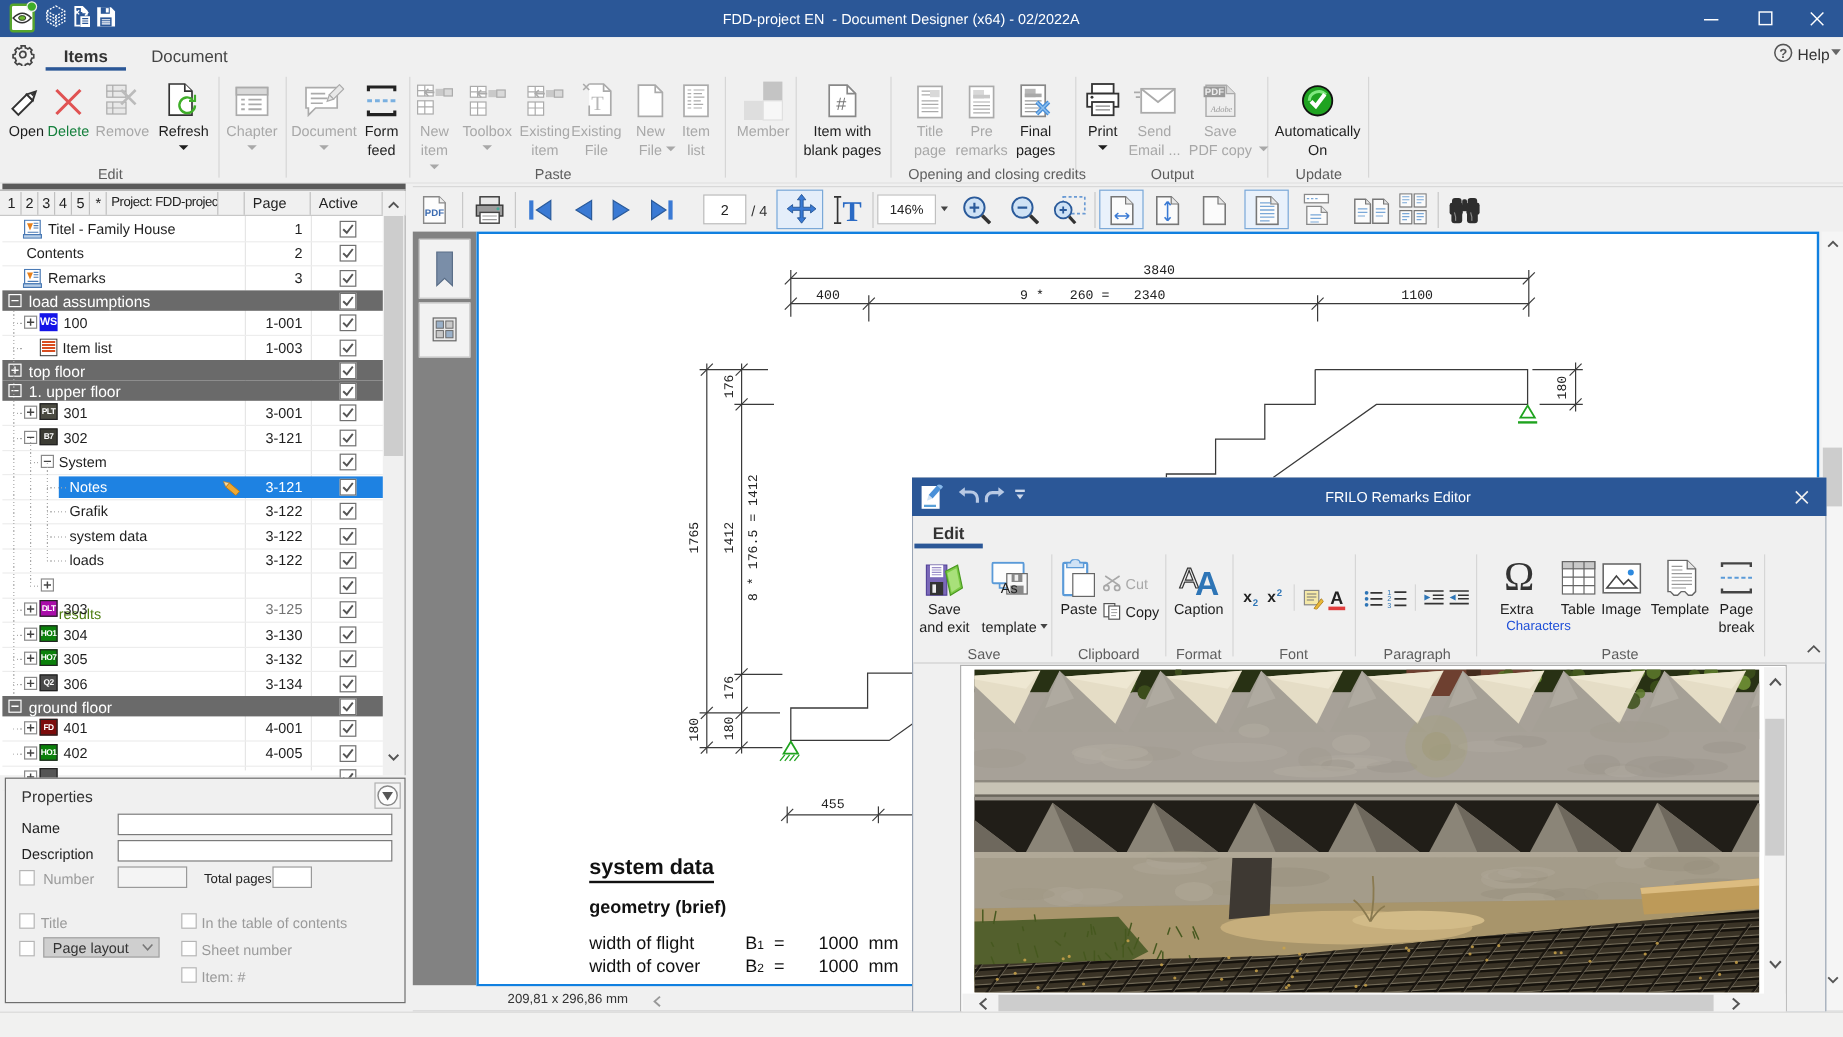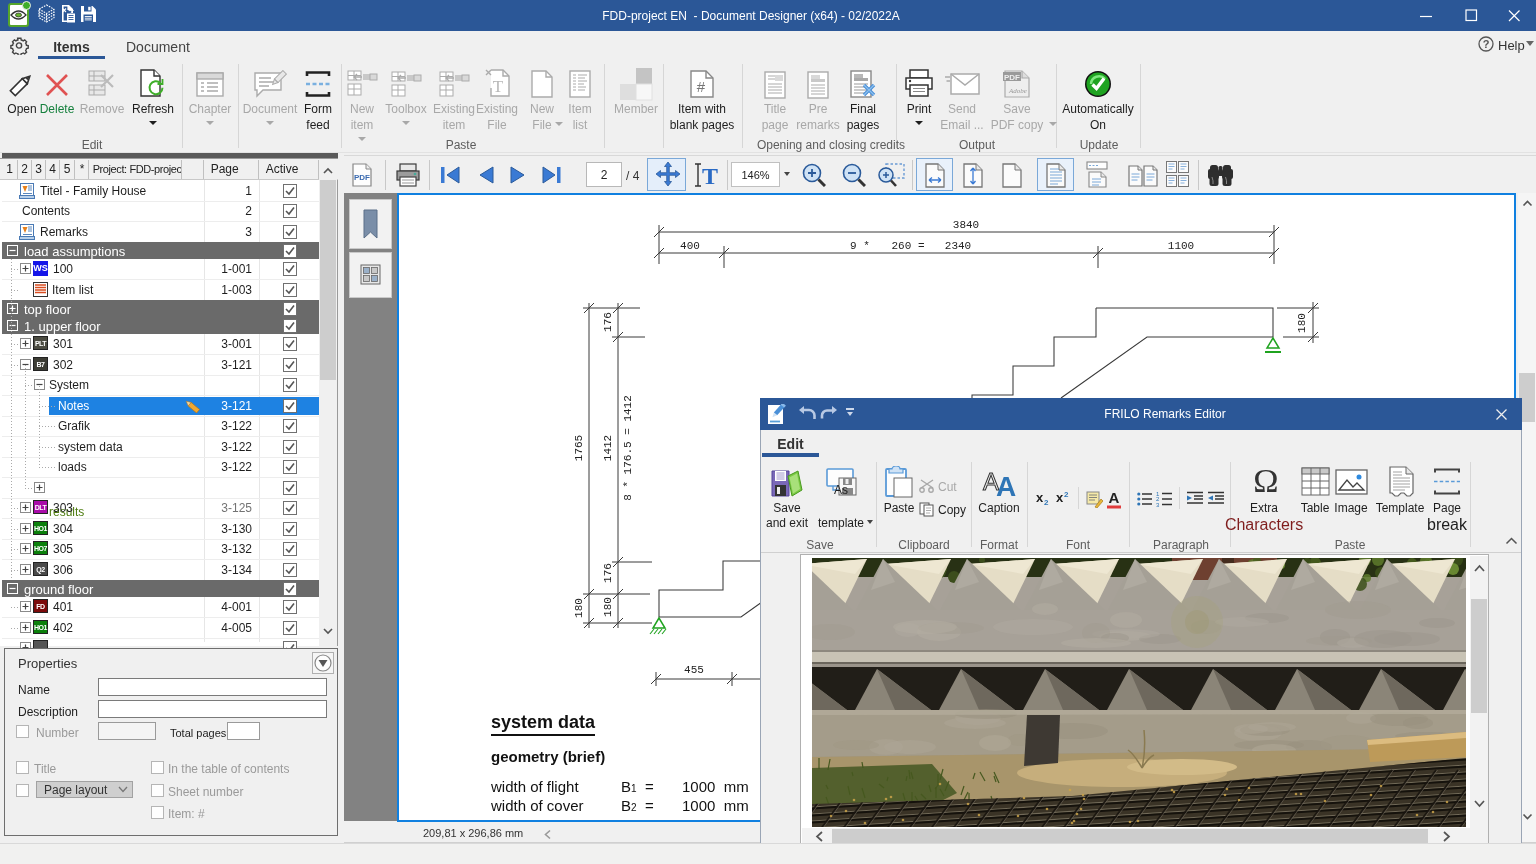--- a/index.html
+++ b/index.html
@@ -971,21 +971,21 @@
 <svg style="position:absolute;left:1207px;top:491px" width="18" height="15" viewBox="0 0 18 15">
     <g stroke="#333" stroke-width="1.3">
       <path d="M1 1.5 h16 M8 5 h9 M8 8 h9 M1 12 h16"></path>
     </g>
     <path d="M6 4.5 L1 7 L6 9.5 Z" fill="#2e75b6"></path>
   </svg>
 <svg style="position:absolute;left:1249px;top:464px" width="34" height="34" viewBox="0 0 34 34">
     <text x="17" y="28" font-size="34" fill="#333" text-anchor="middle" font-family="Liberation Serif">Ω</text>
   </svg>
 <div style="position:absolute;left:1219px;top:501px;width:90px;text-align:center;font-size:12px;color:#1e1e1e;white-space:nowrap">Extra</div>
-<div style="position:absolute;left:1219px;top:516px;width:90px;text-align:center;font-size:16px;color:#7f1d1d;white-space:nowrap">Characters</div>
+<div style="position:absolute;left:1219px;top:516px;width:90px;text-align:right;font-size:11px;color:#1d4ed8;white-space:nowrap">Characters</div>
 <svg style="position:absolute;left:1301px;top:467px" width="29" height="29" viewBox="0 0 29 29">
     <rect x="1" y="1" width="27" height="27" fill="#fff" stroke="#666"></rect>
     <rect x="1" y="1" width="27" height="6" fill="#c9c9c9" stroke="#666"></rect>
     <path d="M10 1 v27 M19 1 v27 M1 14 h27 M1 21 h27" stroke="#666"></path>
   </svg>
 <div style="position:absolute;left:1270px;top:501px;width:90px;text-align:center;font-size:12px;color:#1e1e1e;white-space:nowrap">Table</div>
 <svg style="position:absolute;left:1335px;top:469px" width="33" height="26" viewBox="0 0 33 26">
     <rect x="1" y="1" width="31" height="24" fill="#fff" stroke="#666" stroke-width="1.3"></rect>
     <circle cx="24" cy="8" r="2.5" fill="#2e8adf"></circle>
     <path d="M4 21 L12 11 L18 18 L22 14 L29 21 Z" fill="none" stroke="#444" stroke-width="1.3"></path>
@@ -998,21 +998,21 @@
   </svg>
 <div style="position:absolute;left:1355px;top:501px;width:90px;text-align:center;font-size:12px;color:#1e1e1e;white-space:nowrap">Template</div>
 <svg style="position:absolute;left:1433px;top:467px" width="28" height="29" viewBox="0 0 28 29">
     <g fill="none" stroke="#444" stroke-width="2">
       <path d="M2 5.5 L2 2.5 L26 2.5 L26 5.5"></path>
       <path d="M2 23.5 L2 26.5 L26 26.5 L26 23.5"></path>
     </g>
     <path d="M1 14.5 h26" stroke="#5a9ad8" stroke-width="1.6" stroke-dasharray="3.5 2.2"></path>
   </svg>
 <div style="position:absolute;left:1402px;top:501px;width:90px;text-align:center;font-size:12px;color:#1e1e1e;white-space:nowrap">Page</div>
-<div style="position:absolute;left:1402px;top:516px;width:90px;text-align:center;font-size:16px;color:#1e1e1e;white-space:nowrap">break</div>
+<div style="position:absolute;left:1402px;top:516px;width:90px;text-align:center;font-size:12px;color:#1e1e1e;white-space:nowrap">break</div>
 <div style="position:absolute;left:800px;top:554px;width:689px;height:290px;background:#fff;border:1px solid #b0b0b0"></div>
 <div style="position:absolute;left:812px;top:558px;width:654px;height:269px;background:#9a958b"><svg width="654" height="269" viewBox="0 0 654 269">
       <rect x="0" y="0" width="654" height="19" fill="#283114"></rect>
       <rect x="0" y="19" width="654" height="73" fill="#a7a198"></rect>
       <rect x="360" y="0" width="105" height="22" fill="#6e4030"></rect>
       <rect x="410" y="0" width="12" height="22" fill="#442c1e"></rect>
       <circle cx="503" cy="5" r="6" fill="#49601f" opacity="0.85"></circle>
       <circle cx="614" cy="3" r="6" fill="#5d7a2c" opacity="0.85"></circle>
       <circle cx="438" cy="13" r="3" fill="#49601f" opacity="0.85"></circle>
       <circle cx="553" cy="2" r="6" fill="#5d7a2c" opacity="0.85"></circle>

